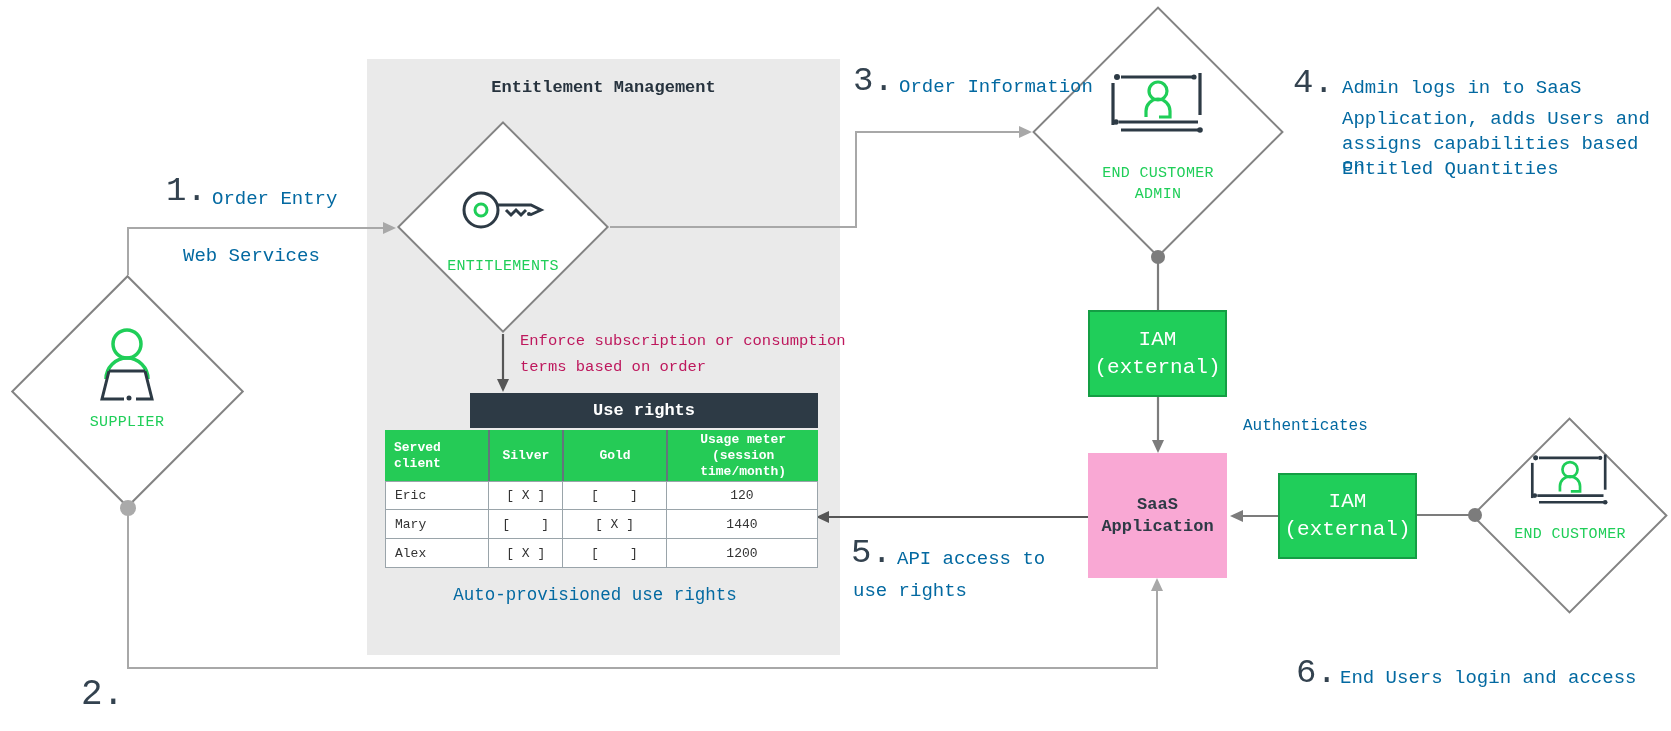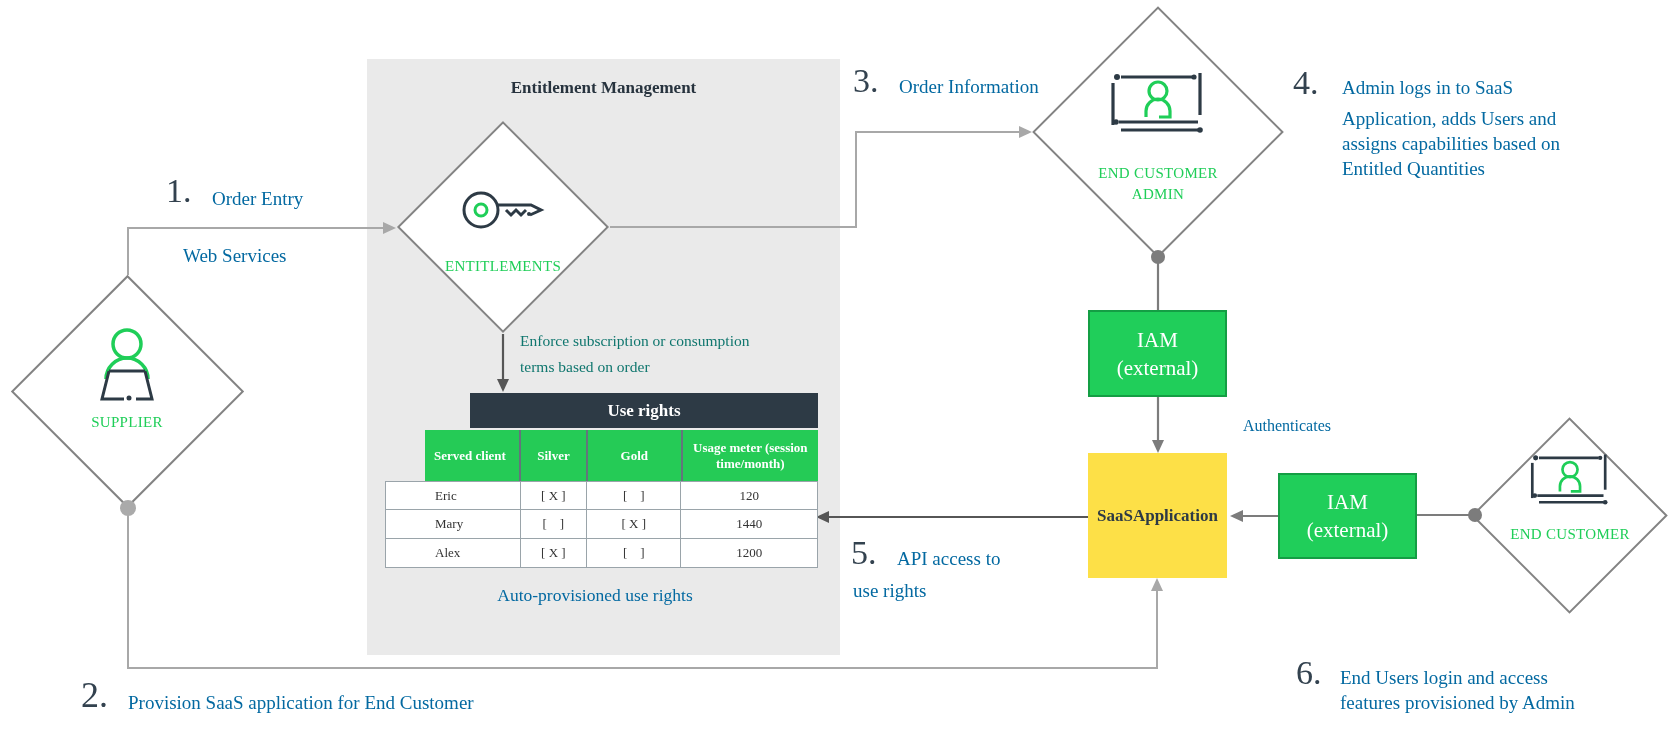--- a/index.html
+++ b/index.html
@@ -1,49 +1,49 @@
 <!DOCTYPE html>
 <html><head>
 <meta charset="utf-8">
 <style>
   html,body{margin:0;padding:0;background:#fff;}
   .canvas{position:relative;width:1671px;height:731px;background:#fff;overflow:hidden;
-          font-family:Liberation Serif, serif;color:#33424f;}
+          font-family:Liberation Mono, monospace;color:#33424f;}
   .panel{position:absolute;left:367px;top:59px;width:473px;height:596px;background:#eaeaea;z-index:1;}
   .panel-title{position:absolute;left:367px;top:78px;width:473px;text-align:center;
                font-size:17px;font-weight:bold;color:#27333e;z-index:5;}
   svg.layer{position:absolute;left:0;top:0;z-index:2;}
   svg.dots{z-index:6;}
   .diamond{position:absolute;background:#fff;border:2px solid #838383;transform:rotate(45deg);
            box-sizing:border-box;z-index:3;}
   .node-label{position:absolute;z-index:5;color:#1fce58;font-size:15px;text-align:center;
               letter-spacing:.3px;line-height:21px;}
   .icon{position:absolute;z-index:5;}
   .gbox{position:absolute;z-index:5;background:#20ce5a;border:2px solid #149e44;box-sizing:border-box;
         color:#fff;font-size:21px;line-height:28px;display:flex;flex-direction:column;
         justify-content:center;text-align:center;}
-  .saasbox{position:absolute;z-index:5;background:#fde047;color:#2d3a45;font-weight:bold;
-           font-size:17px;line-height:22px;display:flex;justify-content:center;
-           text-align:center;align-items:center;}
+  .saasbox{position:absolute;z-index:5;background:#f9a8d4;color:#2d3a45;font-weight:bold;
+           font-size:17px;line-height:22px;display:flex;flex-direction:column;justify-content:center;
+           text-align:center;}
   .num{position:absolute;z-index:5;font-size:34px;color:#33424f;}
   .txt{position:absolute;z-index:5;font-size:19px;color:#0369a1;}
-  .small{position:absolute;z-index:5;font-size:15.5px;color:#0f766e;}
+  .small{position:absolute;z-index:5;font-size:15.5px;color:#be185d;}
   .table{position:absolute;left:385px;top:393px;width:433px;z-index:5;font-size:13px;}
   .t-dark{position:absolute;left:85px;top:0;width:348px;height:35px;background:#2d3a45;color:#fff;
           font-size:17px;font-weight:bold;display:flex;align-items:center;justify-content:center;}
   .t-green{position:absolute;left:0;top:37px;width:433px;height:51px;display:flex;}
   .t-green .cell{background:#25cb56;color:#fff;font-weight:bold;display:flex;align-items:center;
                  box-sizing:border-box;font-size:13px;line-height:16px;}
   .t-green .cell + .cell{border-left:2px solid #64747c;}
   .t-body{position:absolute;left:0;top:88px;width:433px;}
   .trow{display:flex;height:29px;border:1px solid #9aa4aa;border-top:none;box-sizing:border-box;background:#fff;}
   .trow.first{border-top:1px solid #9aa4aa;}
   .trow .cell{display:flex;align-items:center;box-sizing:border-box;color:#333;}
   .trow .cell + .cell{border-left:1px solid #9aa4aa;}
-  .c0{width:108px;padding-left:9px;margin-left:40px;}
+  .c0{width:108px;padding-left:9px;}
   .c1{width:78px;justify-content:center;text-align:center;}
   .c2{width:110px;justify-content:center;text-align:center;}
   .c3{width:160px;justify-content:center;text-align:center;}
   .t-green .c0{padding-left:9px;}
   .pre{white-space:pre;}
 </style>
 </head>
 <body>
 
 <div class="canvas">
@@ -189,32 +189,30 @@
   <div class="small" style="left:520px;top:332px;">Enforce subscription or consumption</div>
   <div class="small" style="left:520px;top:358px;">terms based on order</div>
 
   <div class="txt" style="left:1243px;top:417px;font-size:16px;">Authenticates</div>
 
   <div class="num" style="left:166px;top:172px;">1.</div>
   <div class="txt" style="left:212px;top:188px;">Order Entry</div>
   <div class="txt" style="left:183px;top:245px;">Web Services</div>
 
   <div class="num" style="left:81px;top:674px;font-size:36px;">2.</div>
-  <div class="txt" style="left:128px;top:692px;">Provision SaaS application for End Customer</div>
 
   <div class="num" style="left:853px;top:62px;">3.</div>
   <div class="txt" style="left:899px;top:76px;">Order Information</div>
 
   <div class="num" style="left:1293px;top:64px;">4.</div>
   <div class="txt" style="left:1342px;top:77px;">Admin logs in to SaaS</div>
   <div class="txt" style="left:1342px;top:108px;">Application, adds Users and</div>
   <div class="txt" style="left:1342px;top:133px;">assigns capabilities based on</div>
   <div class="txt" style="left:1342px;top:158px;text-align:center;">Entitled Quantities</div>
 
   <div class="num" style="left:851px;top:534px;">5.</div>
   <div class="txt" style="left:897px;top:548px;">API access to</div>
   <div class="txt" style="left:853px;top:580px;">use rights</div>
 
   <div class="num" style="left:1296px;top:654px;">6.</div>
   <div class="txt" style="left:1340px;top:667px;">End Users login and access</div>
-  <div class="txt" style="left:1340px;top:692px;">features provisioned by Admin</div>
 
 </div>
 
 </body></html>

